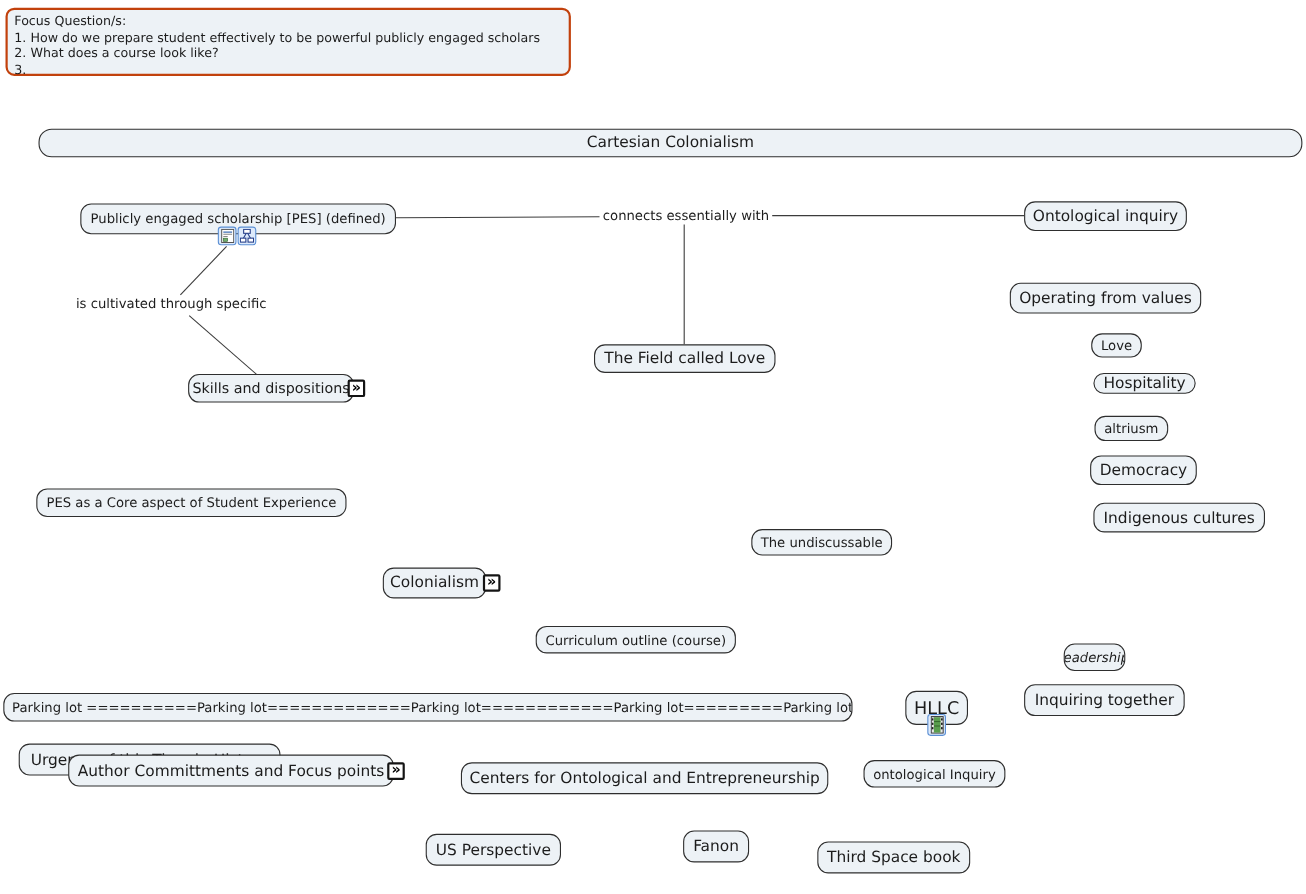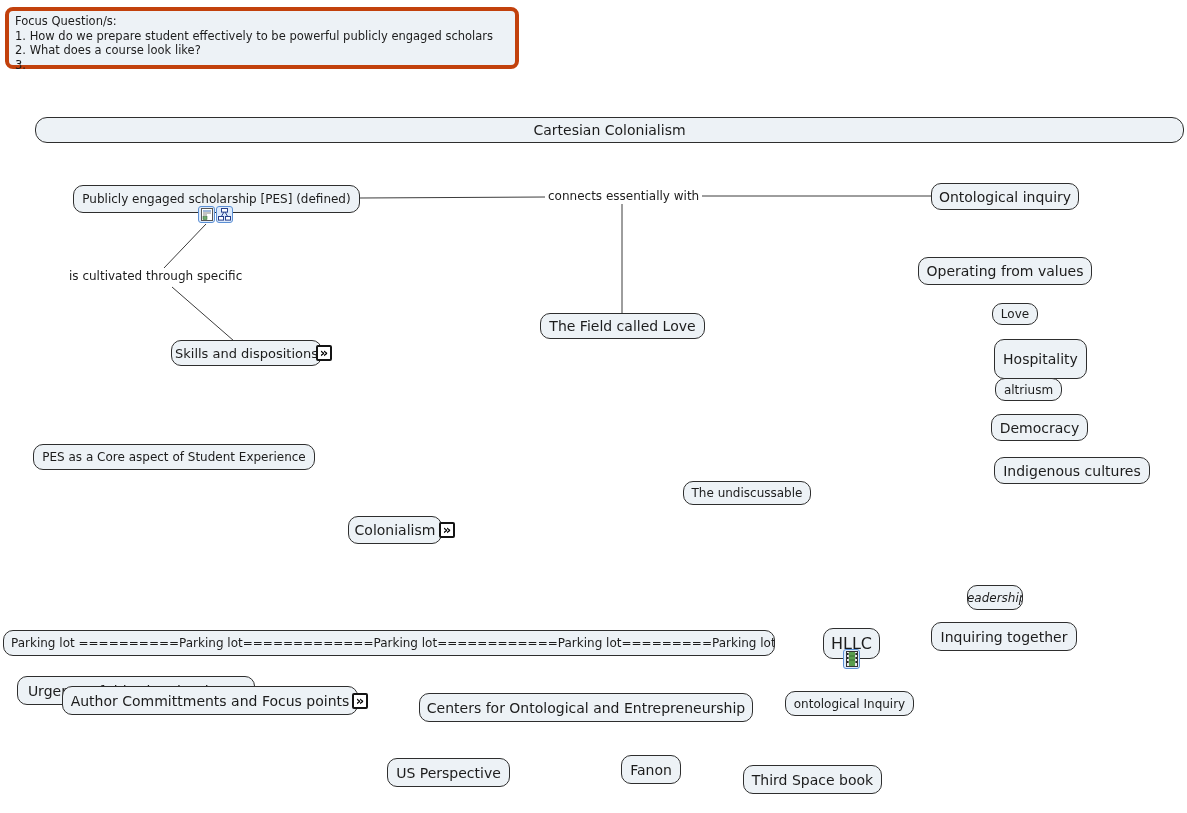--- a/index.html
+++ b/index.html
@@ -12,21 +12,21 @@
     position:absolute;box-sizing:border-box;z-index:1;
     background:#edf2f6;border:1px solid #2e2e2e;border-radius:10px;
     display:flex;align-items:center;justify-content:center;
     font-size:12px;white-space:nowrap;overflow:hidden;
   }
   .node.lg{font-size:14px;}
   .node.xl{font-size:16px;}
   .node.wide{border-radius:12px;}
   .focus{
     position:absolute;box-sizing:border-box;z-index:1;
-    background:#edf2f6;border:4px solid #c2410c;border-radius:8px;
+    background:#edf2f6;border:2px solid #c2410c;border-radius:8px;
     display:flex;flex-direction:column;align-items:flex-start;justify-content:flex-start;
     font-size:11.5px;line-height:1.28;padding:3px 6px;white-space:nowrap;
   }
   .linklabel{
     position:absolute;z-index:2;background:#ffffff;font-size:12px;
     padding:0 3px;white-space:nowrap;
   }
   .ricon{
     position:absolute;z-index:3;box-sizing:border-box;width:17px;height:17px;
     background:#ddeafb;border:1px solid #5b8fd4;border-radius:3px;
@@ -95,21 +95,21 @@
   </div>
 
   <div class="node lg" style="left:918px;top:257px;width:174px;height:28px;">
     <span>Operating from values</span>
   </div>
 
   <div class="node" style="left:992px;top:303px;width:46px;height:22px;">
     <span>Love</span>
   </div>
 
-  <div class="node lg" style="left:994px;top:339px;width:93px;height:40px;border-radius:10px;">
+  <div class="node lg" style="left:994px;top:339px;width:93px;height:19px;border-radius:10px;">
     <span>Hospitality</span>
   </div>
 
   <div class="node" style="left:995px;top:378px;width:67px;height:23px;">
     <span>altriusm</span>
   </div>
 
   <div class="node lg" style="left:991px;top:414px;width:97px;height:27px;">
     <span>Democracy</span>
   </div>
@@ -137,20 +137,23 @@
     <span>The undiscussable</span>
   </div>
 
   <div class="node lg" style="left:348px;top:516px;width:94px;height:28px;">
     <span>Colonialism</span>
   </div>
   <div class="chev" style="left:439px;top:522px;">
     <span>»</span>
   </div>
 
+  <div class="node" style="left:487px;top:569px;width:182px;height:25px;">
+    <span>Curriculum outline (course)</span>
+  </div>
 
   <div class="node leftpad" style="left:3px;top:630px;width:772px;height:26px;">
     <span>Parking lot ==========Parking lot=============Parking lot============Parking lot=========Parking lot</span>
   </div>
 
   <div class="node xl" style="left:823px;top:628px;width:57px;height:31px;justify-content:center;">
     <span>HLLC</span>
   </div>
   <div class="ricon" style="left:843px;top:649px;width:17px;height:20px;">
     <svg width="12" height="16" viewBox="0 0 12 16">

